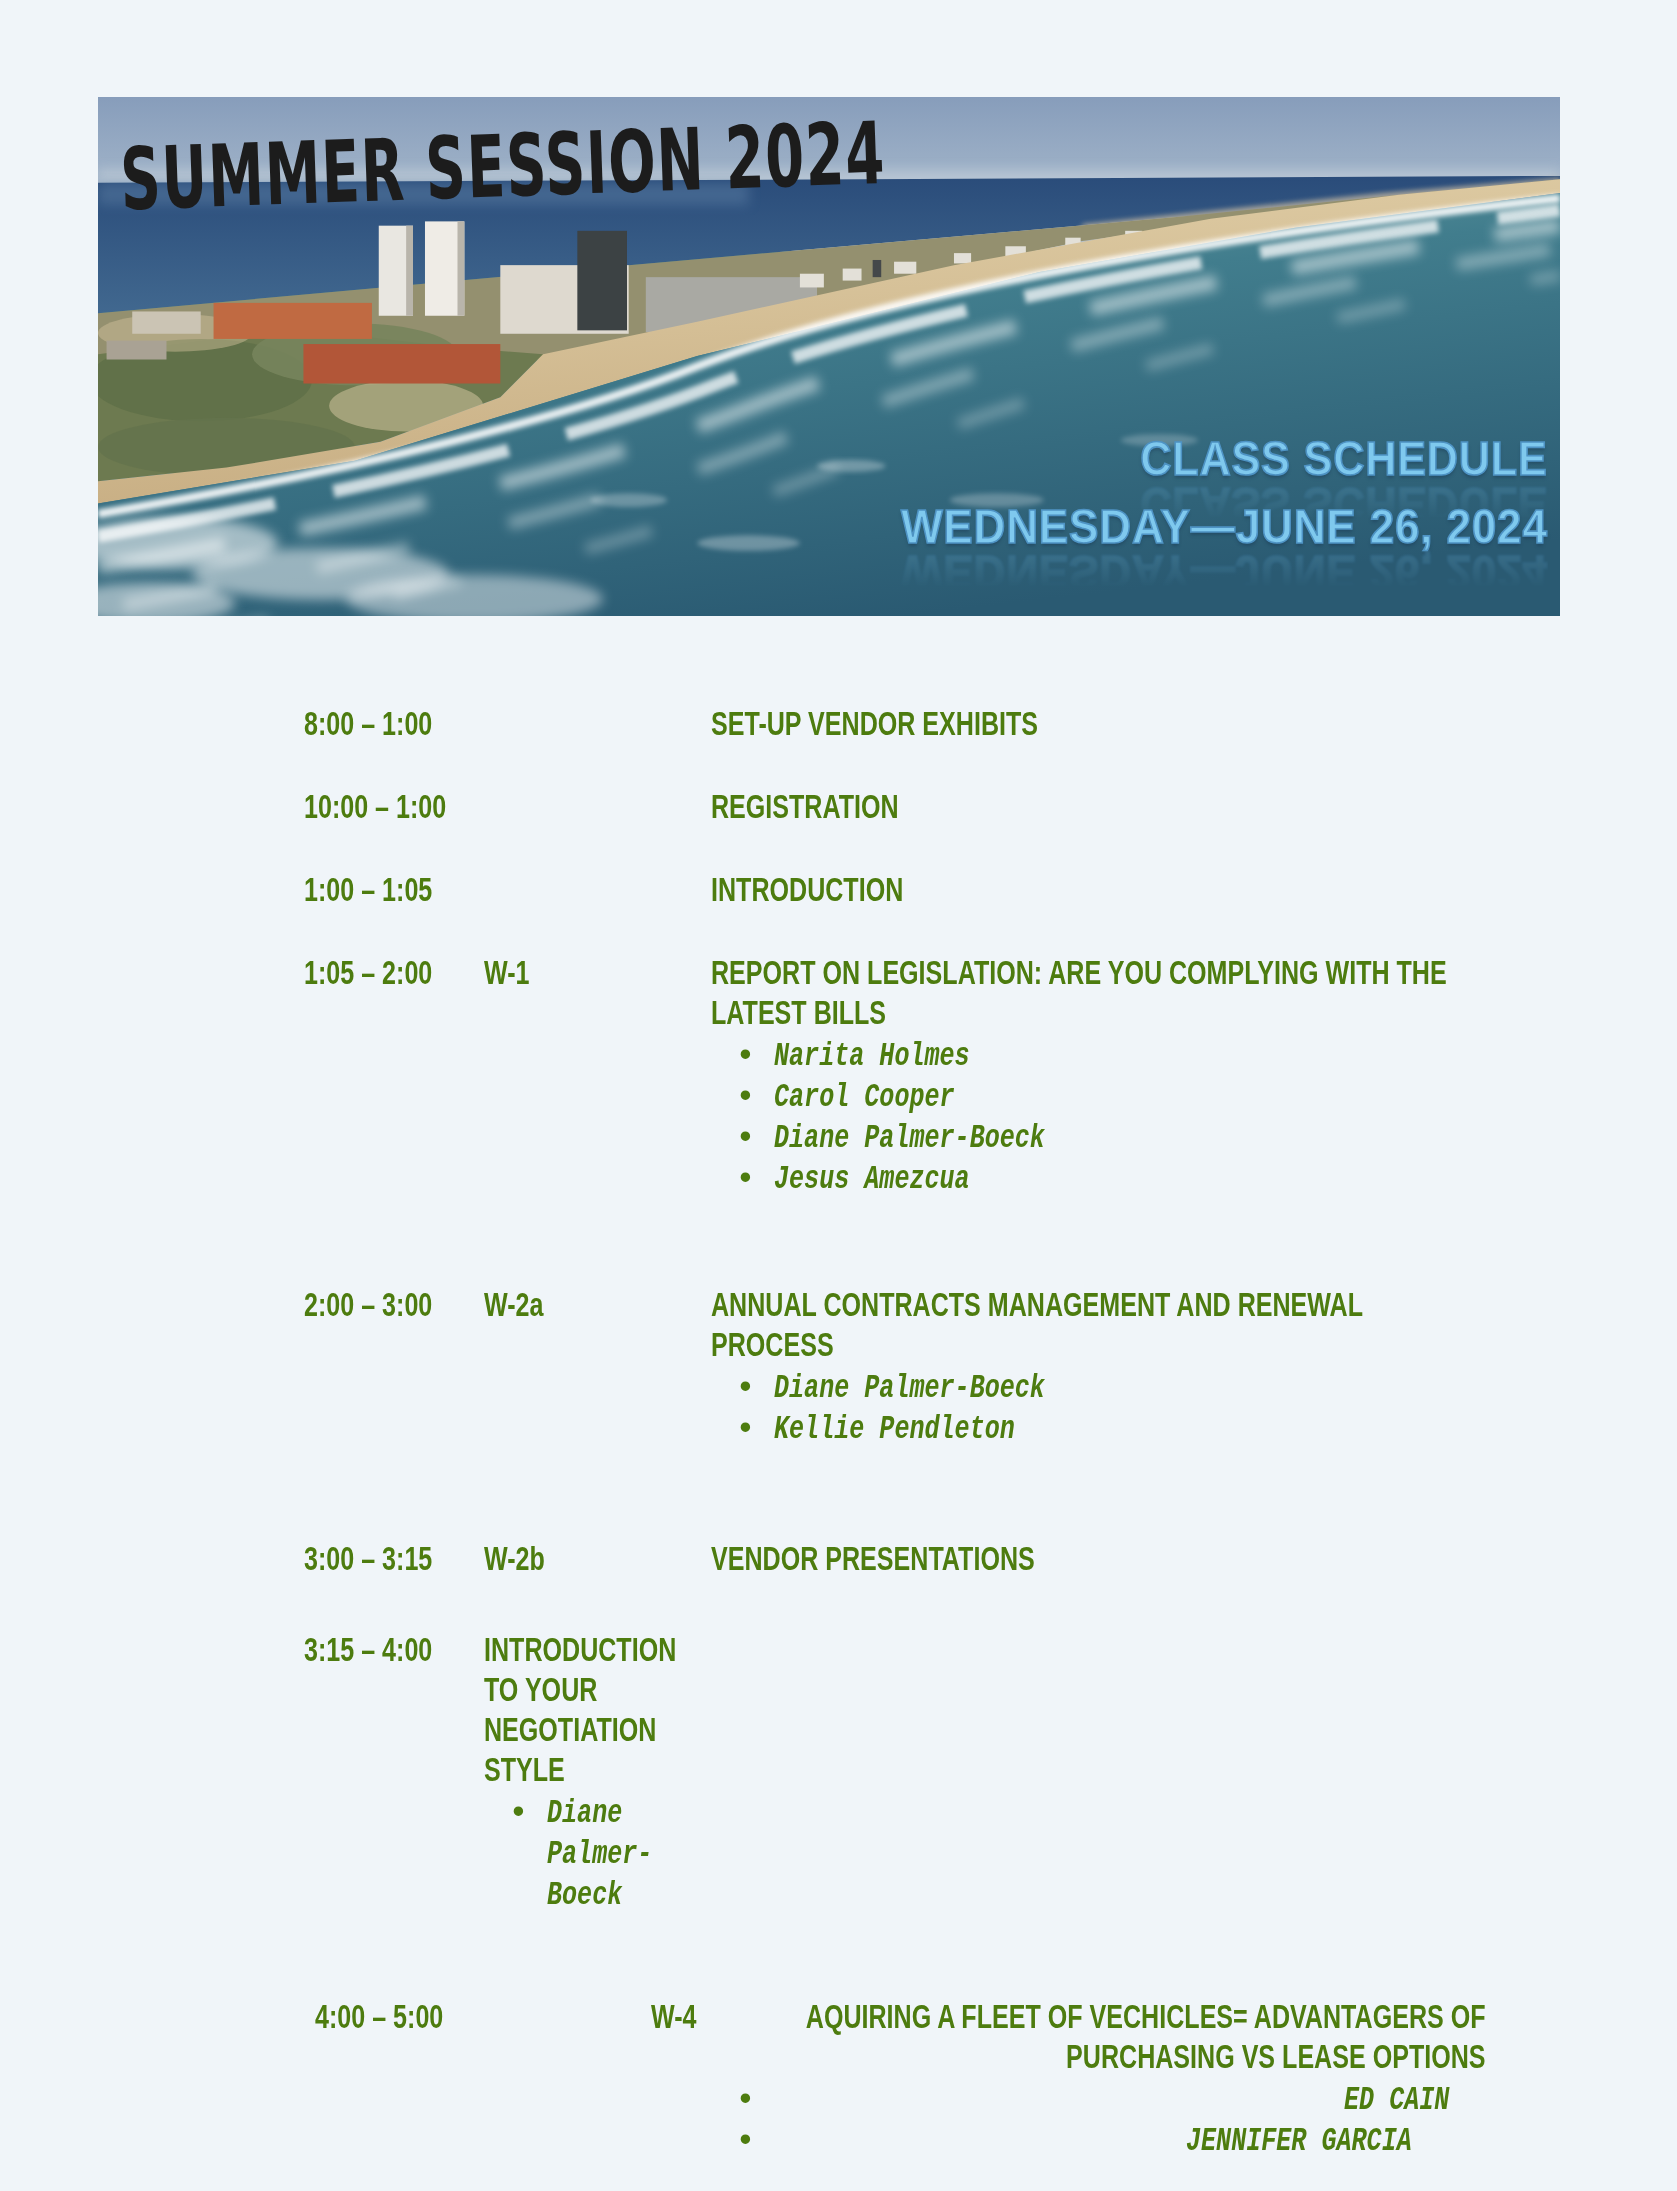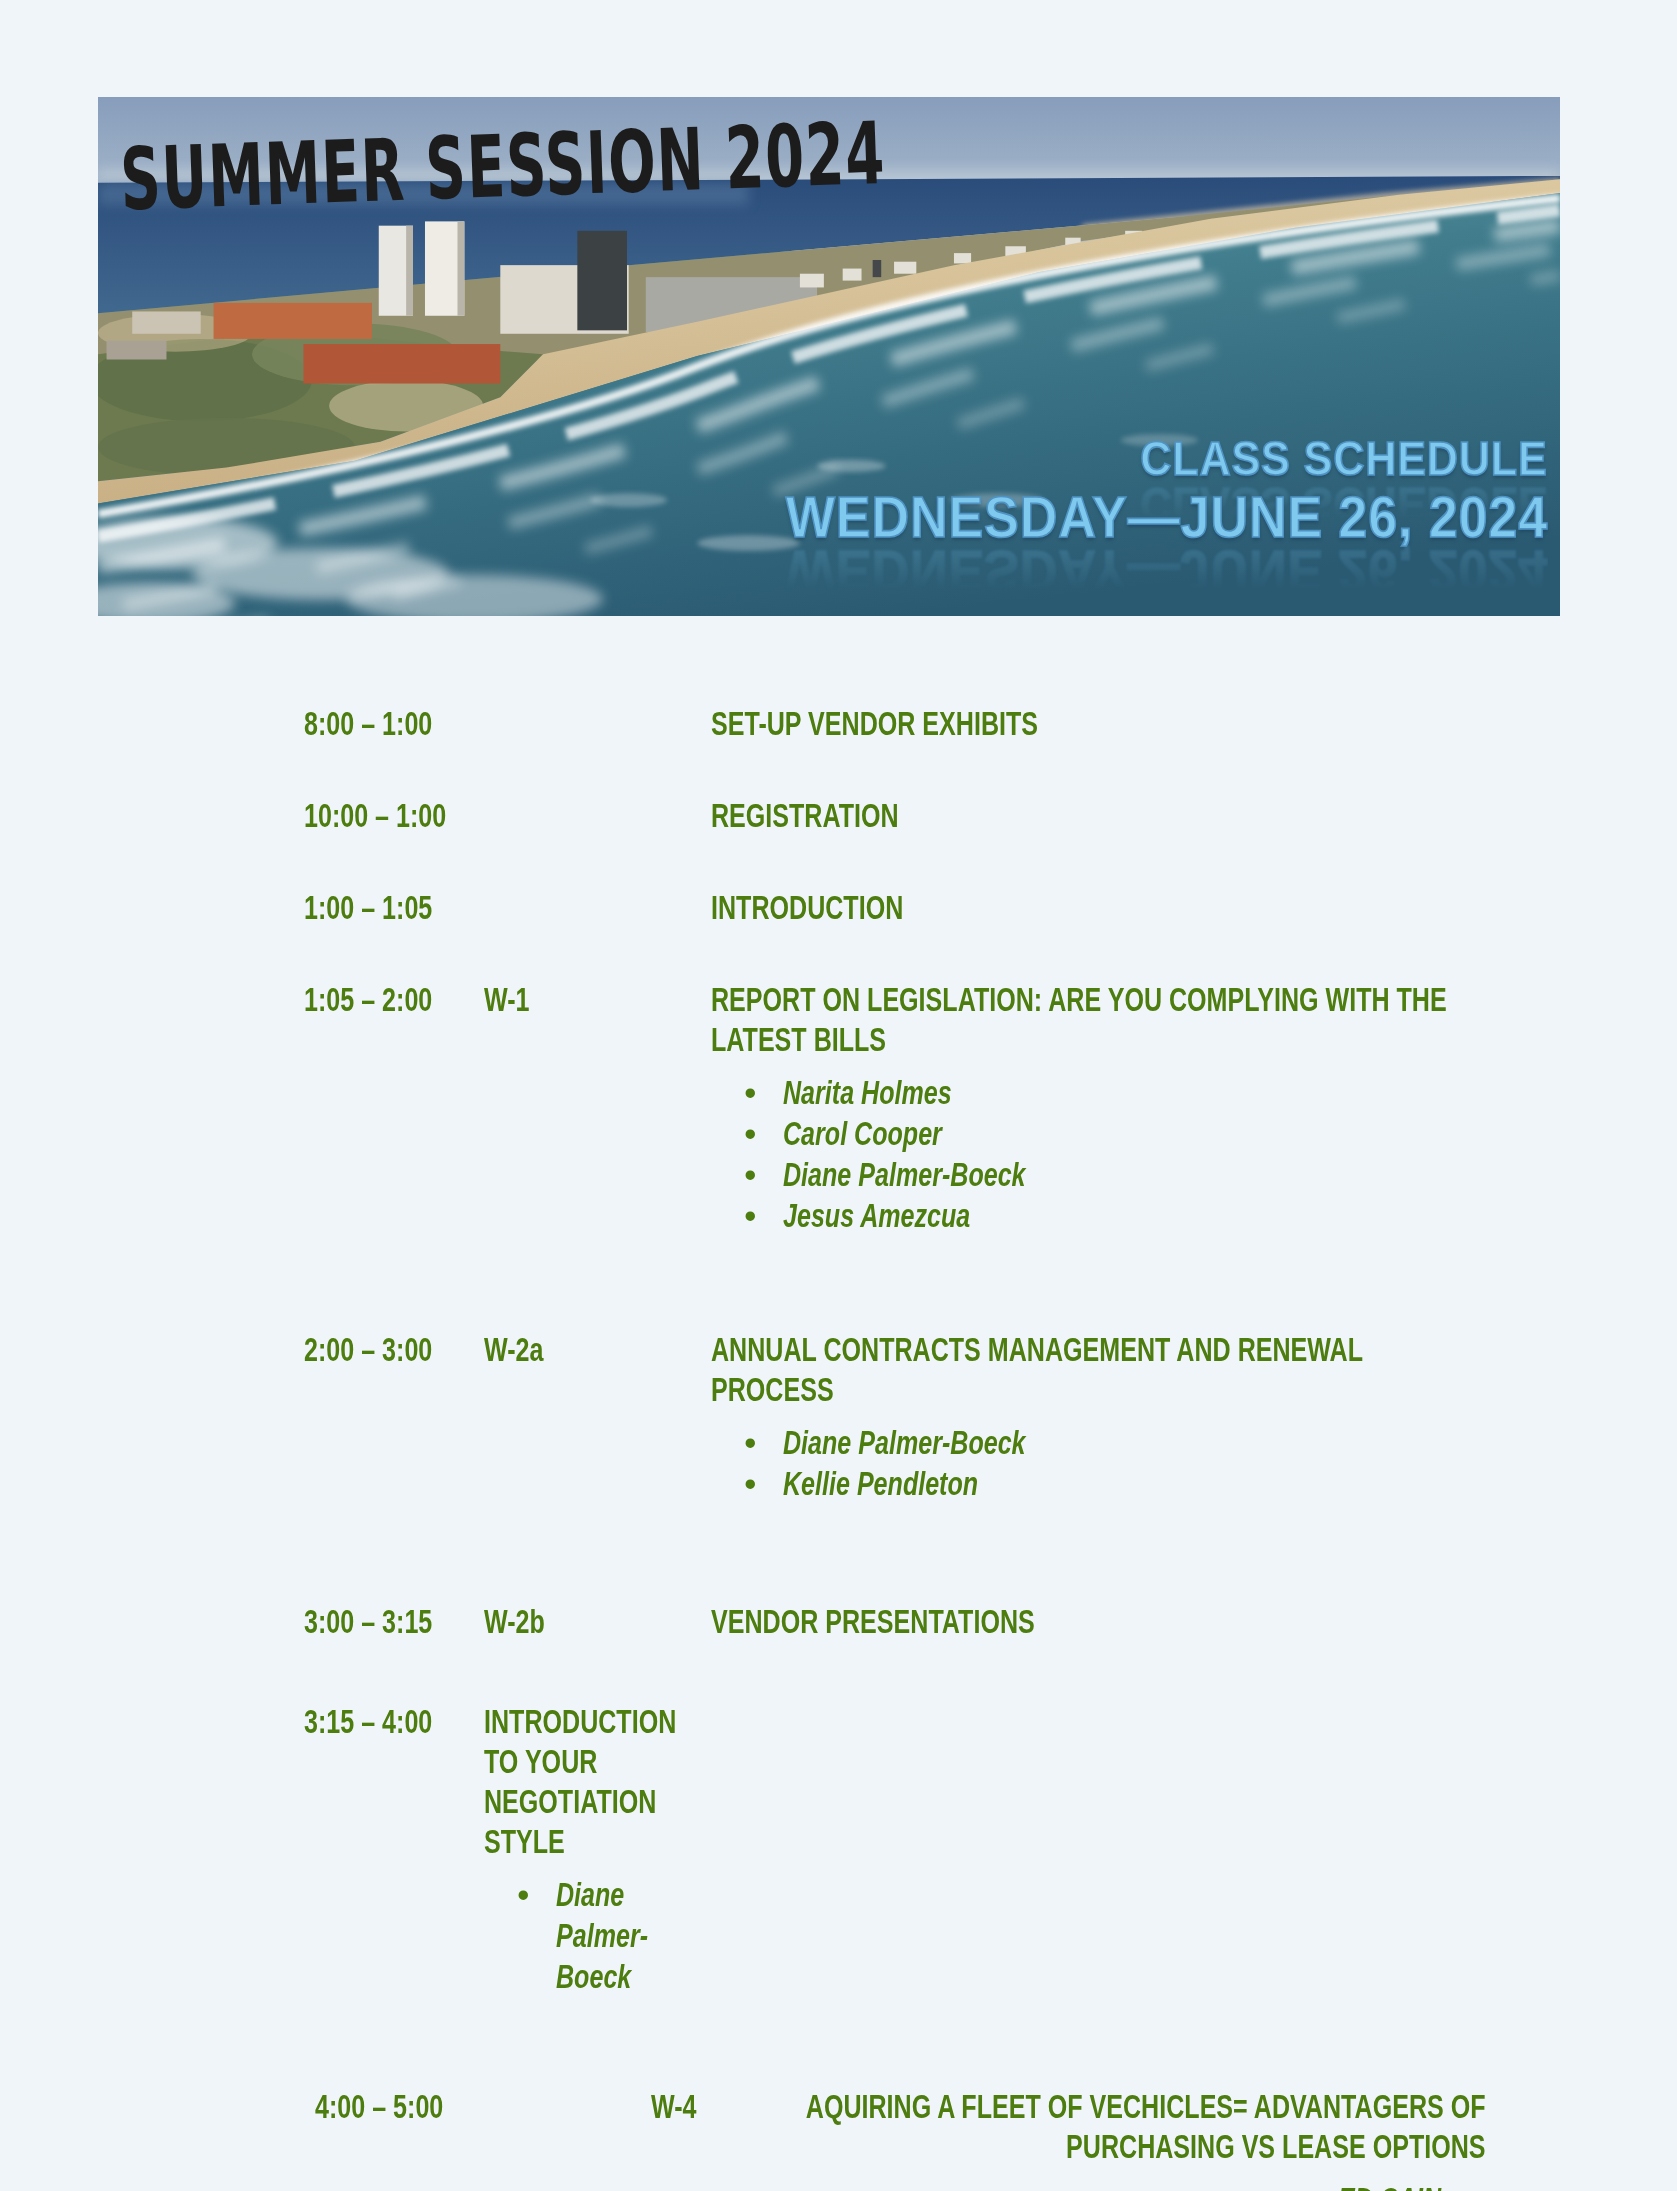--- a/index.html
+++ b/index.html
@@ -28,21 +28,21 @@
   .banner-title .sqt{
     display:inline-block;transform:scaleX(.65);transform-origin:0 0;
     white-space:nowrap;letter-spacing:1.7px;
   }
   .captions{
     position:absolute;right:12px;top:337px;
     text-align:right;
   }
   .cap-line{position:relative;line-height:1.06;white-space:nowrap;}
   .cap-line.l1{font-size:48px;}
-  .cap-line.l2{font-size:58px;margin-top:1px;}
+  .cap-line.l2{font-size:49px;margin-top:16px;}
   .cap-text{
     display:inline-block;transform:scaleX(.9);transform-origin:100% 0;
     font-weight:bold;letter-spacing:0.9px;
     color:#7fc9ee;
     -webkit-text-stroke:1.7px #4e93c4;
     text-shadow:0 2.6px 3.4px rgba(20,50,80,.38);
     white-space:nowrap;
   }
   .cap-reflect{
     position:absolute;top:calc(100% - 6.8px);right:0;left:0;
@@ -69,21 +69,21 @@
   .row:nth-child(4){margin-bottom:82px;}
   .row:nth-child(5){margin-bottom:86px;}
   .row:nth-child(6){margin-bottom:48px;}
   .row:nth-child(7){margin-bottom:78px;}
   .row:nth-child(8){margin-bottom:0;text-align:right;}
   .sq{
     display:inline-block;transform:scaleX(.76);transform-origin:0 0;
   }
   .cell.time .sq,.cell.code .sq{white-space:nowrap;}
   .cell.title .title-text{width:131.5%;}
-  ul.speakers{margin:12px;padding:0 0 0 21.4px;list-style:none;}
+  ul.speakers{margin:3px;padding:0 0 0 21.4px;list-style:none;font-family:Liberation Mono, monospace;}
   ul.speakers li{
     position:relative;padding-left:39px;line-height:41px;
     font-style:italic;
   }
   ul.speakers li::before{
     content:"\2022";
     position:absolute;left:0;top:0;
     font-style:normal;
   }
 </style>

